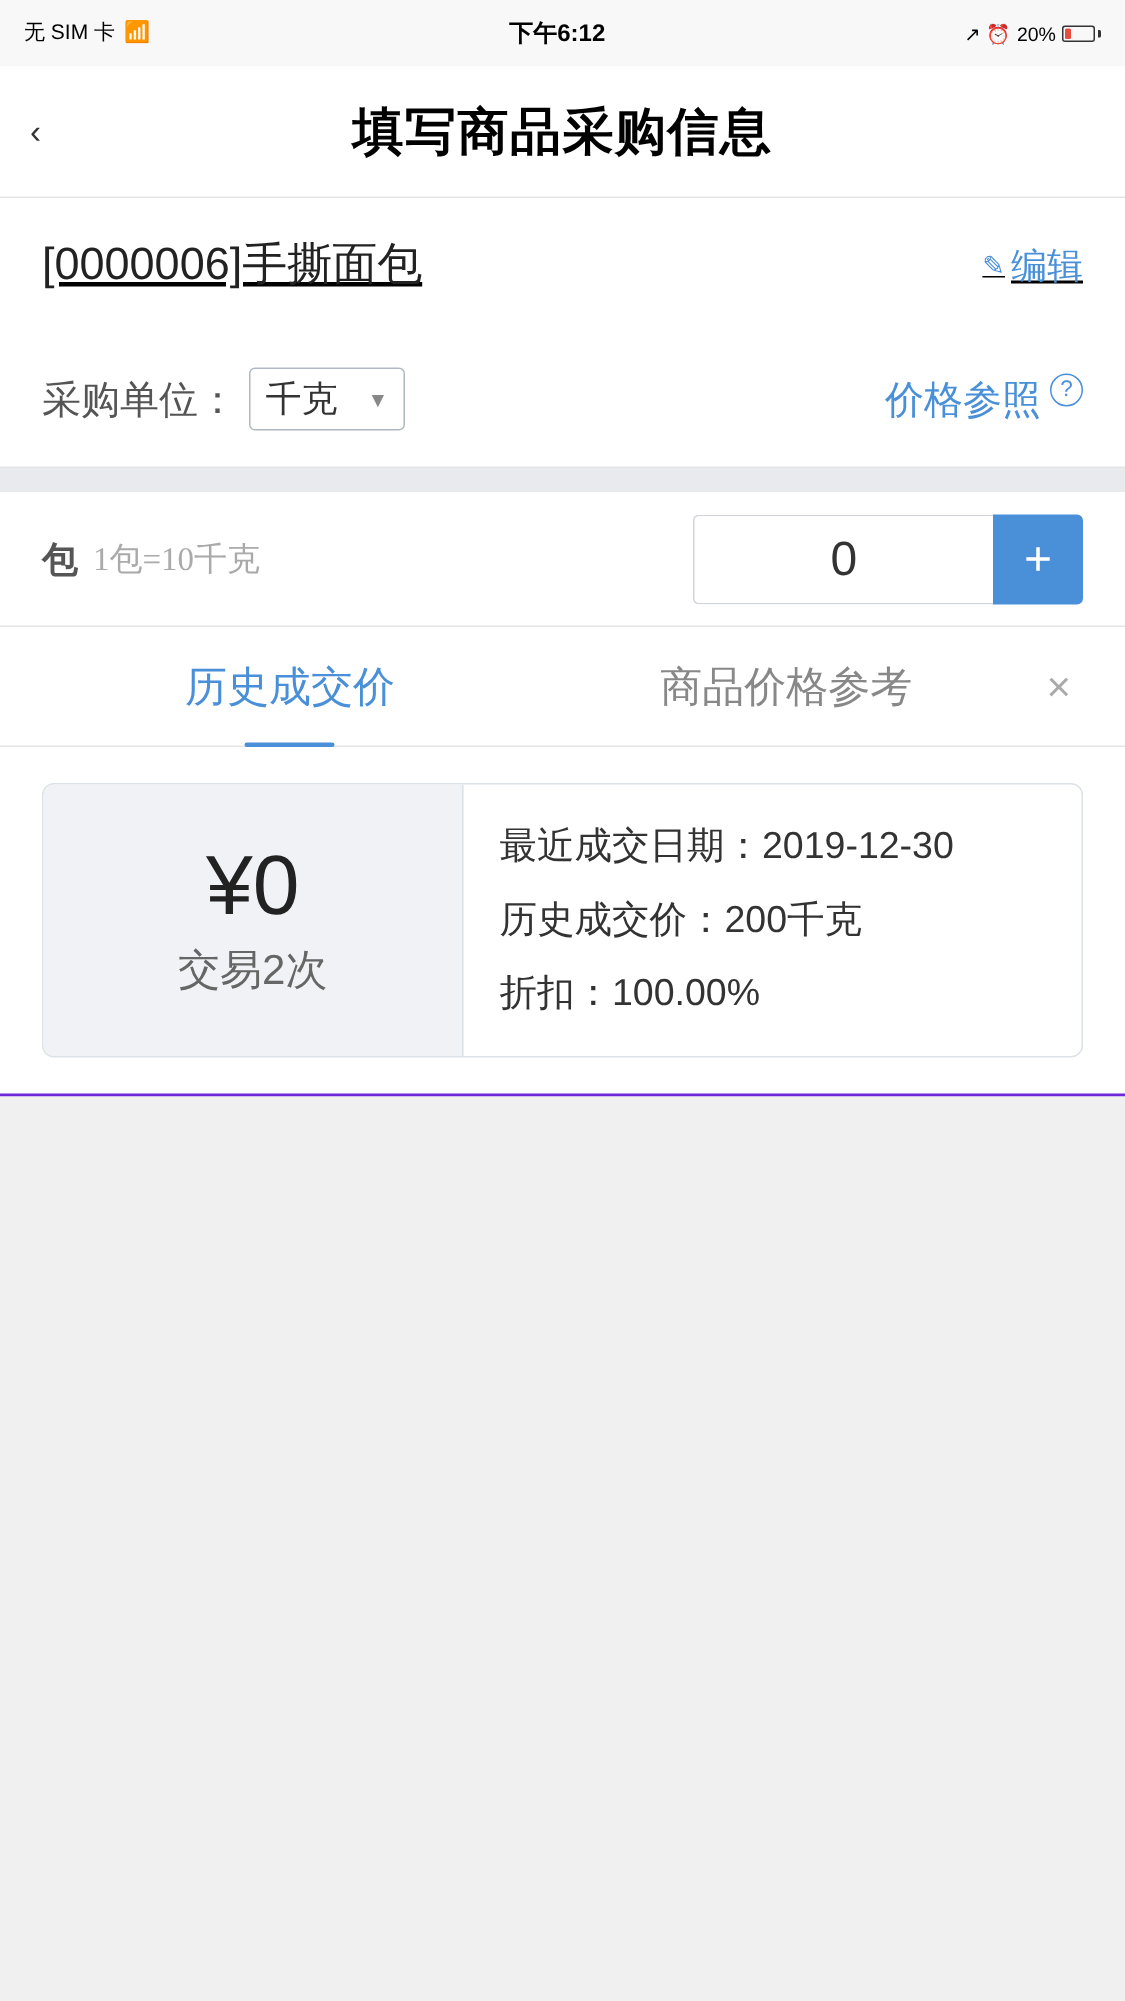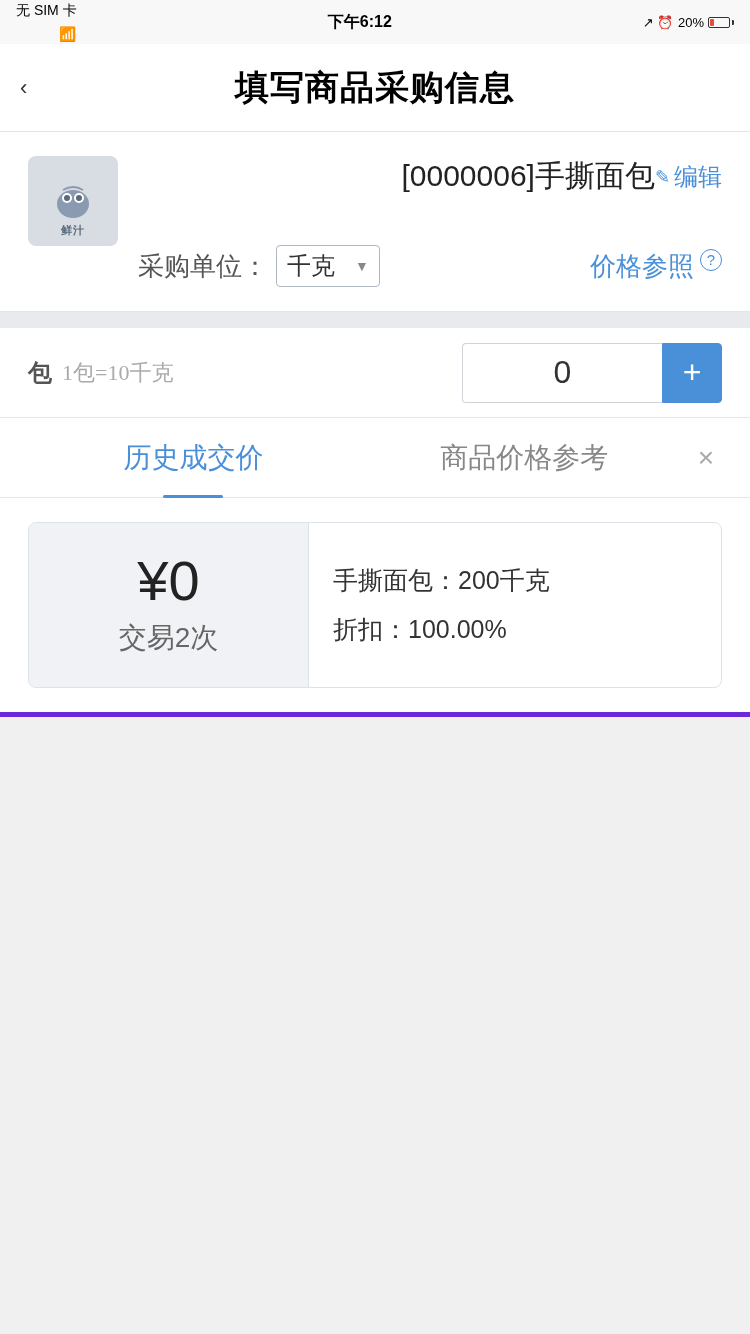--- a/index.html
+++ b/index.html
@@ -18,21 +18,21 @@
       width: 750px;
       height: 44px;
       background: #f8f8f8;
       display: flex;
       align-items: center;
       justify-content: space-between;
       padding: 0 16px;
       font-size: 14px;
       color: #000;
     }
-    .status-left { display: flex; align-items: flex-end; gap: 6px; font-size: 14px; flex-direction: column; }
+    .status-left { display: flex; align-items: flex-start; gap: 6px; font-size: 14px; }
     .status-center { font-size: 16px; font-weight: 700; }
     .status-right { display: flex; align-items: center; gap: 4px; font-size: 13px; }
     .wifi-icon { font-size: 14px; }
     .battery-box {
       display: inline-flex;
       align-items: center;
       gap: 2px;
     }
     .battery-body {
       width: 22px;
@@ -112,23 +112,24 @@
       font-size: 11px;
       color: #5a6a7a;
       font-weight: bold;
       letter-spacing: 1px;
     }
     .product-info {
       flex: 1;
     }
     .product-header {
       display: flex;
-      justify-content: flex-end;
+      justify-content: space-between;
       align-items: center;
       margin-bottom: 18px;
+      text-decoration: underline;
     }
     .product-name {
       font-size: 30px;
       color: #222;
       font-weight: 500;
     }
     .edit-link {
       font-size: 24px;
       color: #4a90d9;
       display: flex;
@@ -244,21 +245,21 @@
       justify-content: center;
       cursor: pointer;
       color: #fff;
       font-size: 32px;
       font-weight: 300;
     }
 
     
     .tabs-section {
       background: #fff;
-      border-bottom: 5px solid #6d28d9;
+      border-bottom: 2px solid #6d28d9;
     }
     .tabs-header {
       display: flex;
       align-items: center;
       padding: 0 28px;
       height: 80px;
       border-bottom: 1px solid #e5e5e5;
       position: relative;
     }
     .tab-item {
@@ -365,35 +366,20 @@
 </div>
 
 <div class="nav-bar">
   <div class="nav-back">
     <span>‹</span>
   </div>
   <div class="nav-title">填写商品采购信息</div>
 </div>
 
 <div class="product-card">
-  <div class="product-thumb">
-    <div style="display:flex;flex-direction:column;align-items:center;gap:4px;">
-
-      <svg width="50" height="50" viewBox="0 0 50 50">
-        <ellipse cx="25" cy="28" rx="16" ry="14" fill="#8a9ab0"></ellipse>
-        <circle cx="19" cy="22" r="5" fill="#fff"></circle>
-        <circle cx="31" cy="22" r="5" fill="#fff"></circle>
-        <circle cx="19" cy="22" r="3" fill="#5a6a7a"></circle>
-        <circle cx="31" cy="22" r="3" fill="#5a6a7a"></circle>
-        <path d="M15 14 Q25 8 35 14" stroke="#8a9ab0" stroke-width="2" fill="none"></path>
-        <polygon points="22,35 25,40 28,35" fill="#8a9ab0"></polygon>
-      </svg>
-      <span class="owl-text">鲜汁</span>
-    </div>
-  </div>
   <div class="product-info">
     <div class="product-header">
       <span class="product-name">[0000006]手撕面包</span>
       <span class="edit-link">
         <span class="edit-icon-small">✎</span>
         <span>编辑</span>
       </span>
     </div>
     <div class="product-unit-row">
       <div class="unit-label">
@@ -442,21 +428,24 @@
 
   <div class="history-card">
     <div class="history-left">
       <div class="history-price">
         <span>¥</span><span>0</span>
       </div>
       <div class="history-count">交易2次</div>
     </div>
     <div class="history-right">
       <div class="history-detail-row">
-        <span>手撕面包：</span><span>200千克</span>
+        <span>最近成交日期：</span><span>2019-12-30</span>
+      </div>
+      <div class="history-detail-row">
+        <span>历史成交价：</span><span>200千克</span>
       </div>
       <div class="history-detail-row">
         <span>折扣：</span><span>100.00%</span>
       </div>
     </div>
   </div>
 </div>
 
 <div class="main-content"></div>
 

